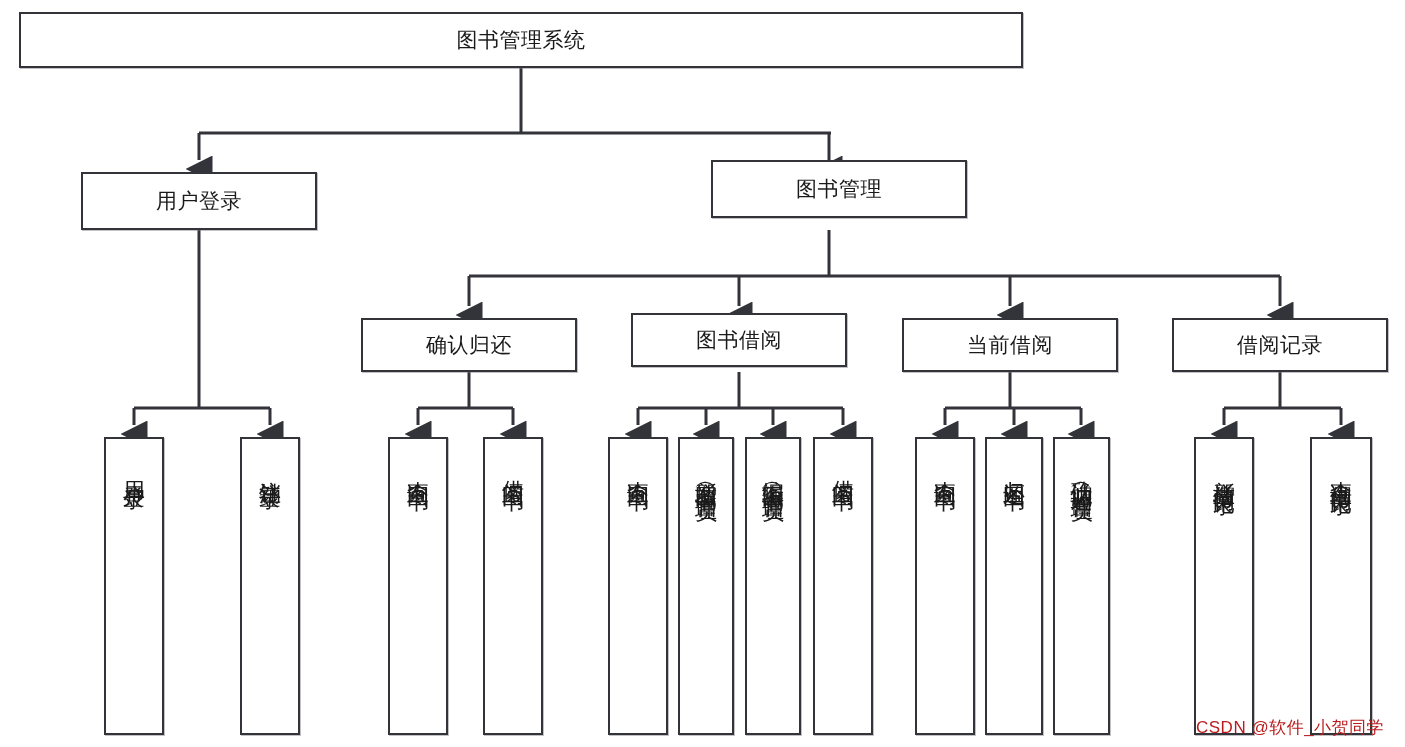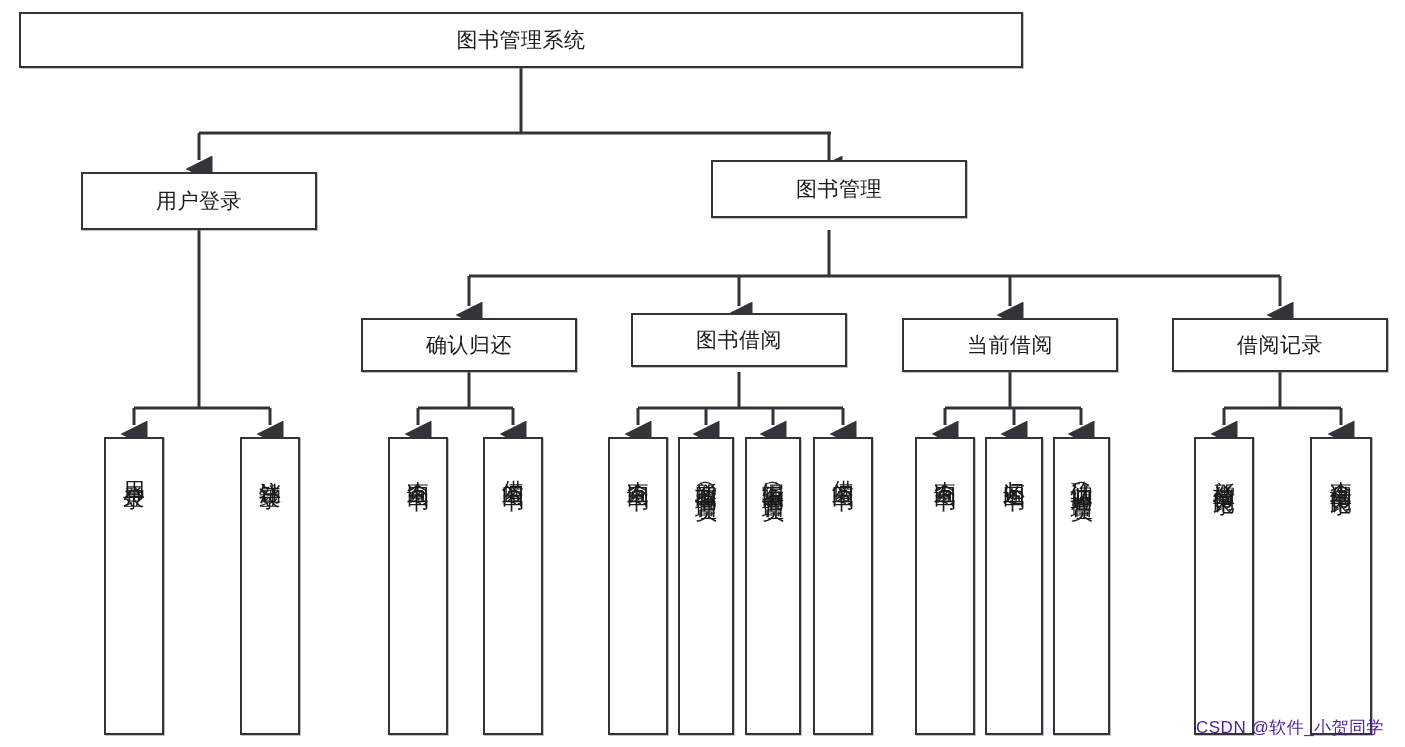--- a/index.html
+++ b/index.html
@@ -57,21 +57,21 @@
     writing-mode: vertical-rl;
     text-orientation: upright;
     font-size: 22px;
     letter-spacing: 3px;
     line-height: 1;
     white-space: nowrap;
   }
   .watermark {
     position: absolute;
     font-size: 17px;
-    color: #4c1d95;
+    color: #b91c1c;
     white-space: nowrap;
     letter-spacing: 0.5px;
   }
 </style>
 </head>
 <body>
 
 <div id="diagram-root">
 
   <svg class="edges" viewBox="0 0 1405 747" xmlns="http://www.w3.org/2000/svg">

